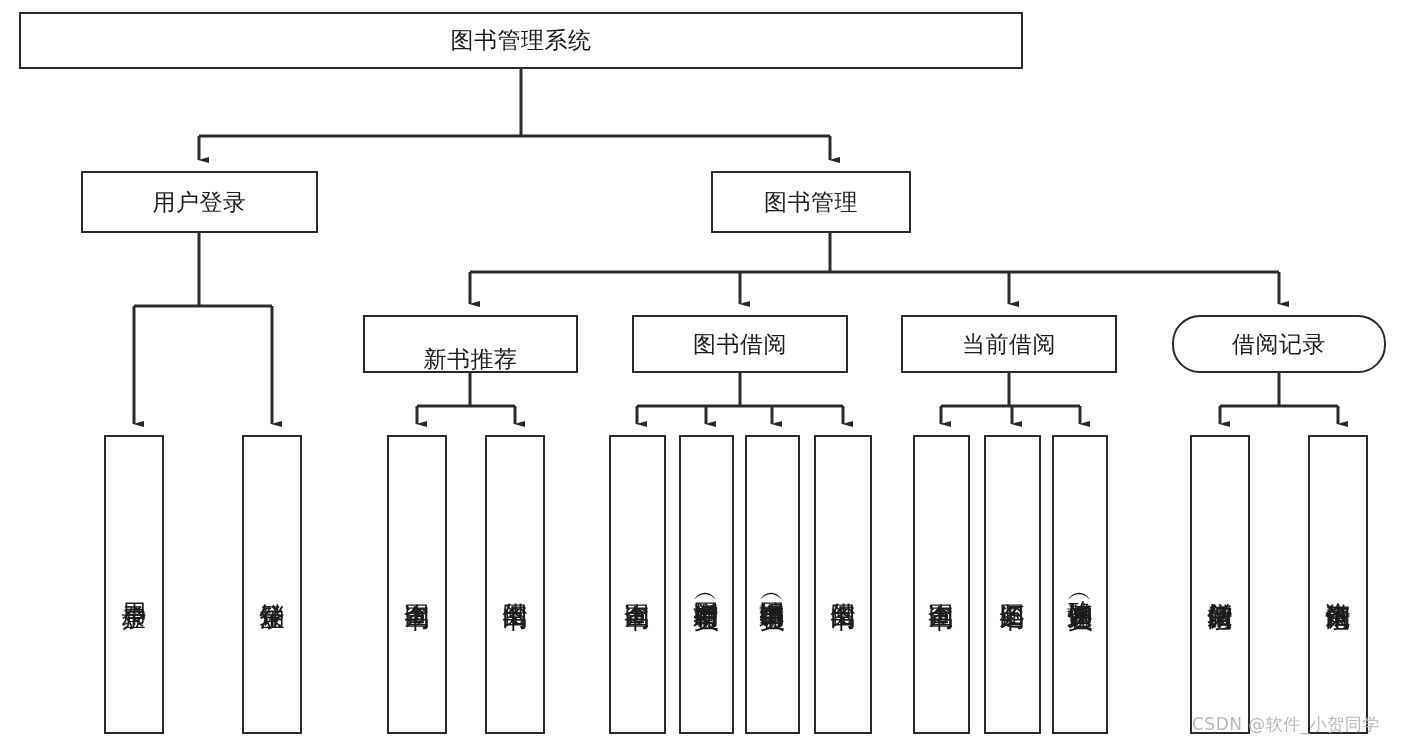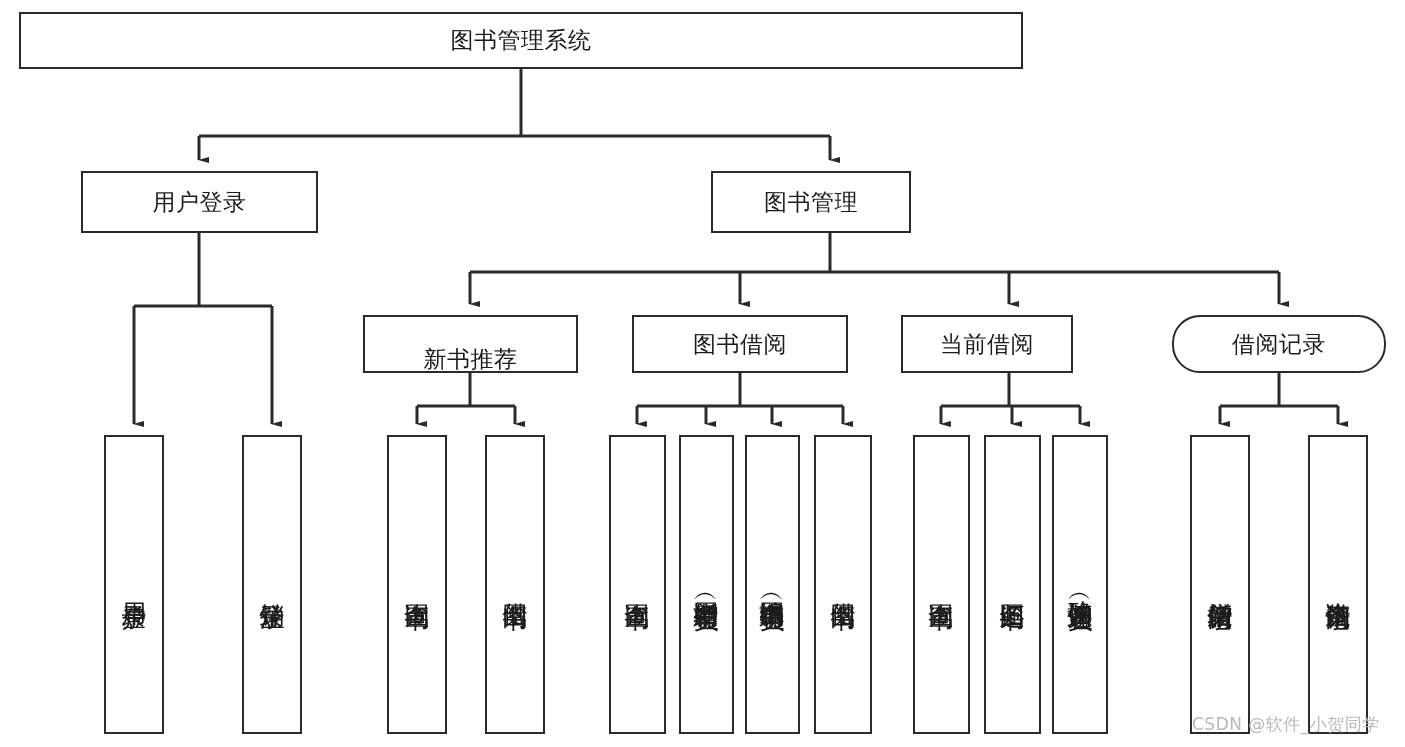--- a/index.html
+++ b/index.html
@@ -133,21 +133,21 @@
   <div class="node-box" style="left:711px; top:171px; width:200px; height:62px;">
     <span class="node-label-h">图书管理</span>
   </div>
 
   <div class="node-box" style="left:363px; top:315px; width:215px; height:58px;align-items:flex-end;">
     <span class="node-label-h">新书推荐</span>
   </div>
   <div class="node-box" style="left:632px; top:315px; width:216px; height:58px;">
     <span class="node-label-h">图书借阅</span>
   </div>
-  <div class="node-box" style="left:901px; top:315px; width:172px; height:58px;">
+  <div class="node-box" style="left:901px; top:315px; width:216px; height:58px;">
     <span class="node-label-h">当前借阅</span>
   </div>
   <div class="node-box" style="left:1172px; top:315px; width:214px; height:58px;border-radius:28px;">
     <span class="node-label-h">借阅记录</span>
   </div>
 
   <div class="node-box-leaf" style="left:104px; top:435px; width:60px; height:299px;"></div>
   <div class="leaf-text" style="left:134px; top:519px; height:131px;">用户登录</div>
 
   <div class="node-box-leaf" style="left:242px; top:435px; width:60px; height:299px;"></div>

